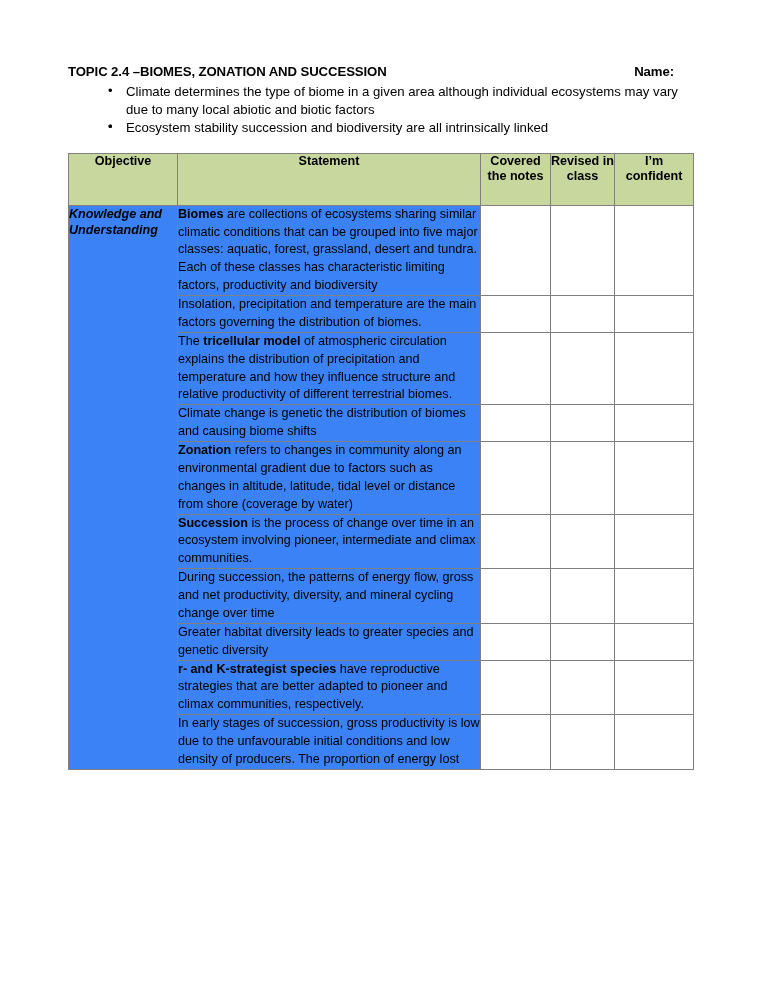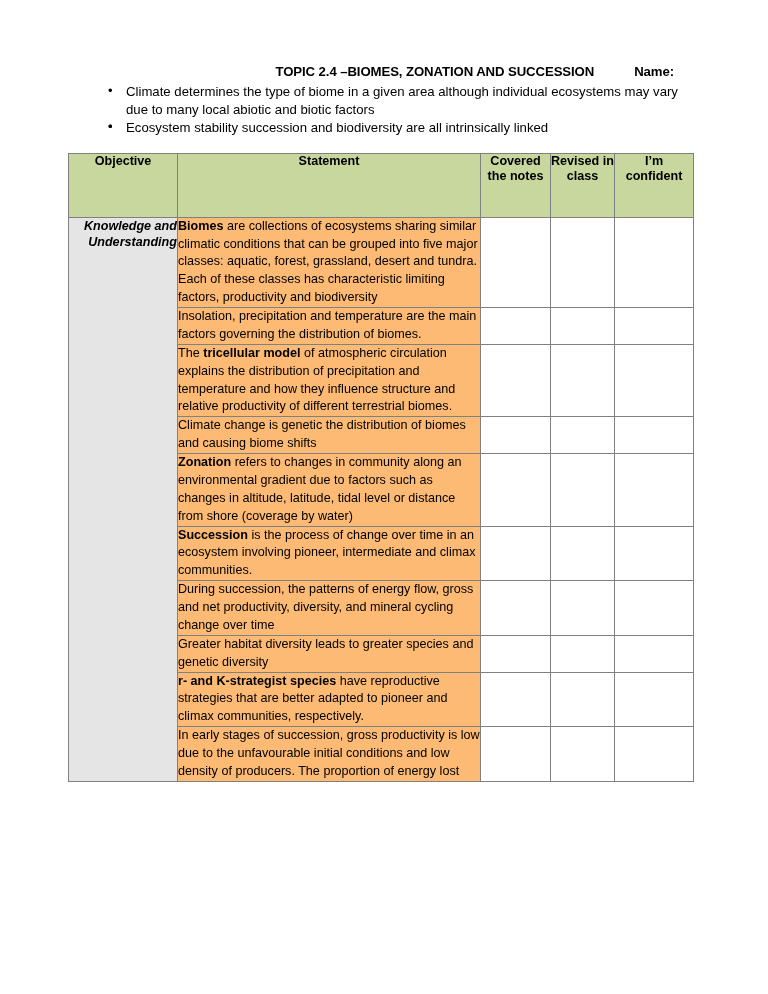--- a/index.html
+++ b/index.html
@@ -26,21 +26,21 @@
   .content {
     position: absolute;
     left: 68px;
     top: 64px;
     width: 614px;
   }
 
   
   .title-row {
     display: flex;
-    justify-content: flex-end;
+    justify-content: space-between;
     align-items: baseline;
     font-size: 13.2px;
     font-weight: bold;
     letter-spacing: -0.1px;
   }
   .title-main { white-space: nowrap; }
   .name-label { white-space: nowrap; padding-right: 8px; margin-left: 40px; }
 
   
   .sig-heading {
@@ -89,36 +89,36 @@
   col.c-rev  { width: 64px; }
   col.c-conf { width: 79px; }
 
   thead th {
     background: #c7d79e;
     text-align: center;
     vertical-align: middle;
     font-size: 12.6px;
     font-weight: bold;
     line-height: 1.25;
-    height: 64px;
+    height: 52px;
     padding: 3px 4px;
   }
 
   td.obj-cell {
-    background: #e5e5e5;
-    text-align: right;
+    background: #3b82f6;
+    text-align: left;
     vertical-align: middle;
     font-size: 12.6px;
     font-weight: bold;
     font-style: italic;
     line-height: 1.3;
     padding: 4px 3px;
   }
   td.stmt-cell {
-    background: #fdba74;
+    background: #3b82f6;
     font-size: 12.6px;
     line-height: 1.42;
     padding: 3px 5px 4px 6px;
   }
   td.stmt-cell b { font-weight: bold; }
   td.check-cell {
     background: #ffffff;
   }
   
   tr.clipped td { border-bottom: 1px solid #808080; }

